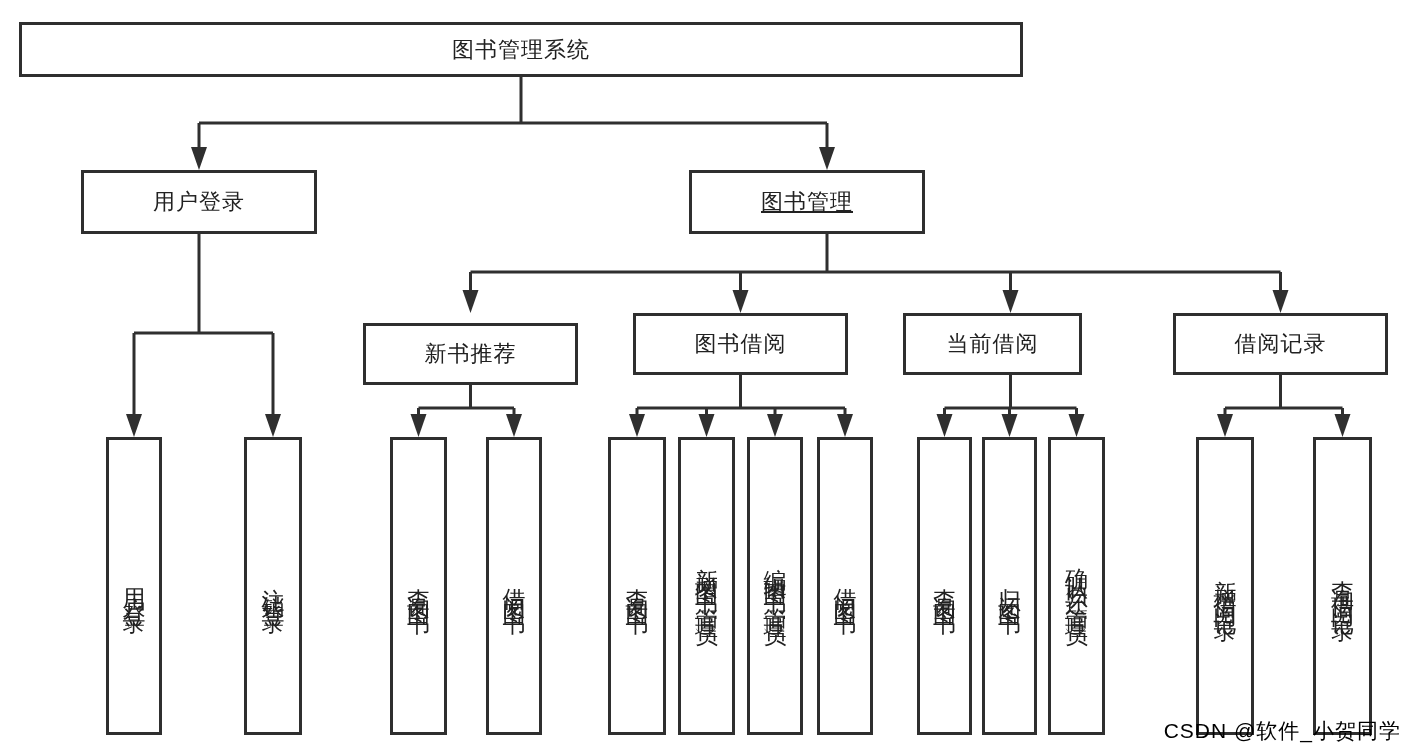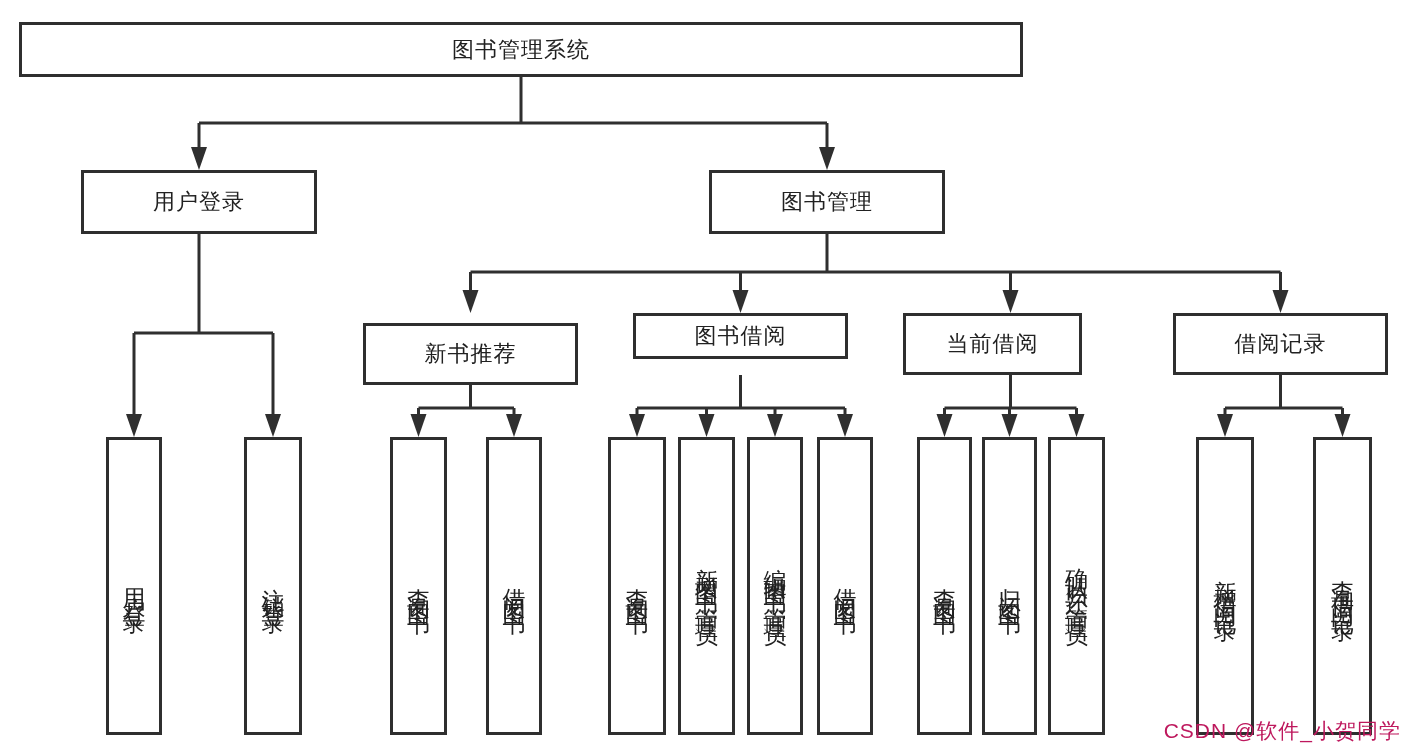--- a/index.html
+++ b/index.html
@@ -40,21 +40,21 @@
     font-size: 23px;
     line-height: 1;
     letter-spacing: 8px;
     color: #212121;
   }
   .watermark {
     position: absolute;
     right: 4px;
     bottom: 2px;
     font-size: 21px;
-    color: #be185d;
+    color: #000000;
     letter-spacing: 1px;
     white-space: nowrap;
   }
 </style>
 </head>
 <body>
 
 <div class="canvas">
 
   <svg class="connectors" viewBox="0 0 1405 747" xmlns="http://www.w3.org/2000/svg">
@@ -145,28 +145,28 @@
       </g>
   </svg>
 
   <div class="box" style="left:19px; top:22px; width:1004px; height:55px;">
     <span class="hlabel">图书管理系统</span>
   </div>
 
   <div class="box" style="left:81px; top:170px; width:236px; height:64px;">
     <span class="hlabel">用户登录</span>
   </div>
-  <div class="box" style="left:709px; top:170px; width:236px; height:64px;">
+  <div class="box" style="left:689px; top:170px; width:236px; height:64px;text-decoration:underline;">
     <span class="hlabel">图书管理</span>
   </div>
 
   <div class="box" style="left:363px; top:313px; width:215px; height:62px;margin-top:10px;">
     <span class="hlabel">新书推荐</span>
   </div>
-  <div class="box" style="left:633px; top:313px; width:215px; height:46px;">
+  <div class="box" style="left:633px; top:313px; width:215px; height:62px;">
     <span class="hlabel">图书借阅</span>
   </div>
   <div class="box" style="left:903px; top:313px; width:179px; height:62px;">
     <span class="hlabel">当前借阅</span>
   </div>
   <div class="box" style="left:1173px; top:313px; width:215px; height:62px;">
     <span class="hlabel">借阅记录</span>
   </div>
 
   <div class="box leaf" style="left:106px; top:437px; width:56px; height:298px;">

